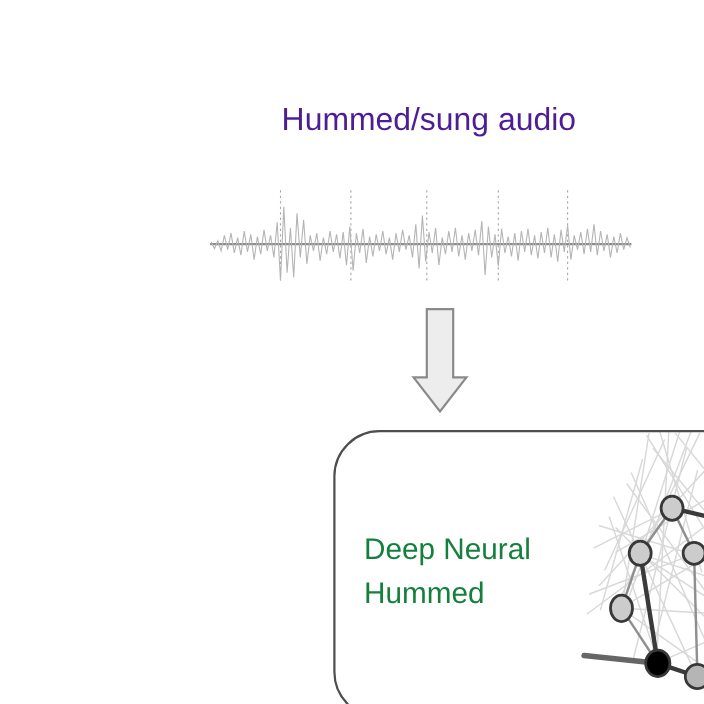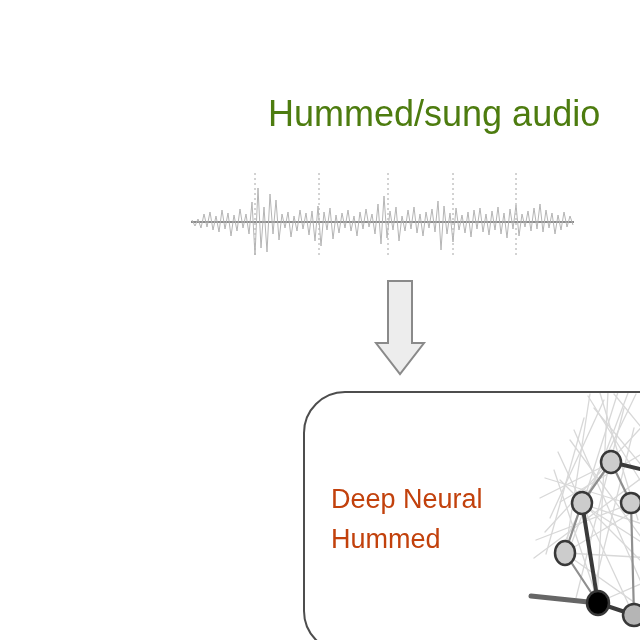--- a/index.html
+++ b/index.html
@@ -1,23 +1,23 @@
 <!DOCTYPE html>
 <html><head>
 <meta charset="utf-8">
 <style>
   html,body{margin:0;padding:0;}
   body{width:640px;height:640px;overflow:hidden;background:#ffffff;
        font-family:"Liberation Sans", sans-serif;position:relative;}
   .abs{position:absolute;}
-  #title{left:268px;top:93px;font-size:36px;color:#4d7c0f;white-space:nowrap;}
+  #title{left:256px;top:93px;font-size:29px;color:#4c1d95;white-space:nowrap;}
   #diagram-svg{left:0;top:0;width:640px;height:640px;}
   #dnn-box{left:303px;top:391px;width:400px;height:258px;
            border:2px solid #4d4d4d;border-radius:42px;background:transparent;}
-  #dnn-label{left:331px;top:479px;font-size:27px;line-height:40px;color:#c2410c;}
+  #dnn-label{left:331px;top:479px;font-size:27px;line-height:40px;color:#15803d;}
 </style>
 </head>
 <body>
 
 <svg id="diagram-svg" class="abs" viewBox="0 0 640 640">
   <g id="gridline-group">
       <line x1="255" x2="255" y1="173" y2="256" stroke="#a6a6a6" stroke-width="1" stroke-dasharray="2,3"></line>
       <line x1="319" x2="319" y1="173" y2="256" stroke="#a6a6a6" stroke-width="1" stroke-dasharray="2,3"></line>
       <line x1="388" x2="388" y1="173" y2="256" stroke="#a6a6a6" stroke-width="1" stroke-dasharray="2,3"></line>
       <line x1="453" x2="453" y1="173" y2="256" stroke="#a6a6a6" stroke-width="1" stroke-dasharray="2,3"></line>

